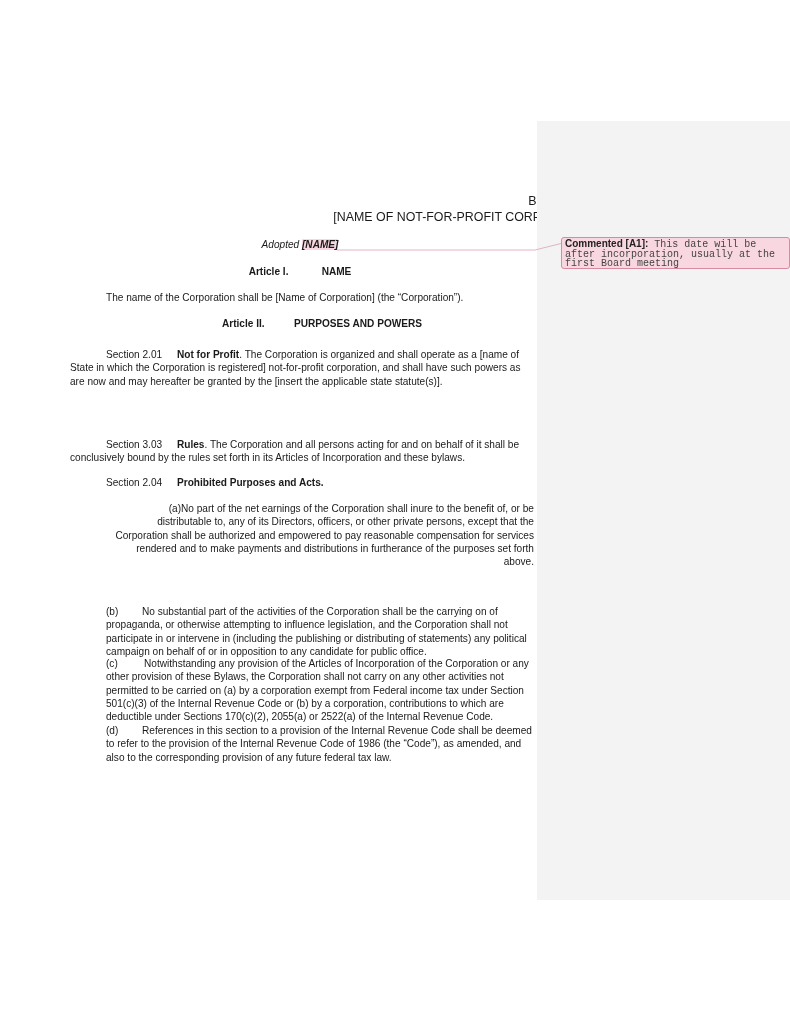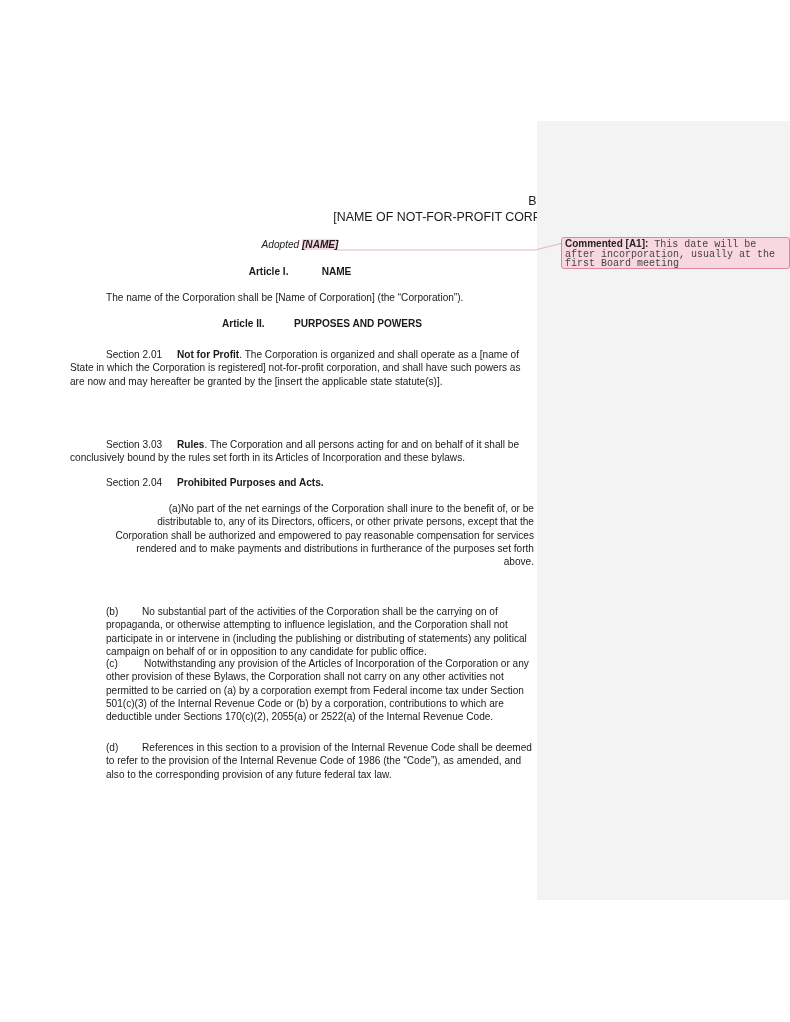--- a/index.html
+++ b/index.html
@@ -76,21 +76,21 @@
   </div>
 
   <div class="lettered" style="top:586px;margin-top:19px;">
     <span class="lbl">(b)</span><span>No substantial part of the activities of the Corporation shall be the carrying on of propaganda, or otherwise attempting to influence legislation, and the Corporation shall not participate in or intervene in (including the publishing or distributing of statements) any political campaign on behalf of or in opposition to any candidate for public office.</span>
   </div>
 
   <div class="lettered" style="top:657px;">
     <span class="lbl" style="width:38px;">(c)</span><span>Notwithstanding any provision of the Articles of Incorporation of the Corporation or any other provision of these Bylaws, the Corporation shall not carry on any other activities not permitted to be carried on (a) by a corporation exempt from Federal income tax under Section 501(c)(3) of the Internal Revenue Code or (b) by a corporation, contributions to which are deductible under Sections 170(c)(2), 2055(a) or 2522(a) of the Internal Revenue Code.</span>
   </div>
 
-  <div class="lettered" style="top:741px;">
+  <div class="lettered" style="top:724px;">
     <span class="lbl">(d)</span><span>References in this section to a provision of the Internal Revenue Code shall be deemed to refer to the provision of the Internal Revenue Code of 1986 (the “Code”), as amended, and also to the corresponding provision of any future federal tax law.</span>
   </div>
 </div>
 
 <div class="pane"></div>
 
 <svg class="comment-line" width="790" height="1022">
   <polyline points="337,250 535,250 563,243" fill="none" stroke="#d9a3b3" stroke-width="0.8"></polyline>
 </svg>
 

